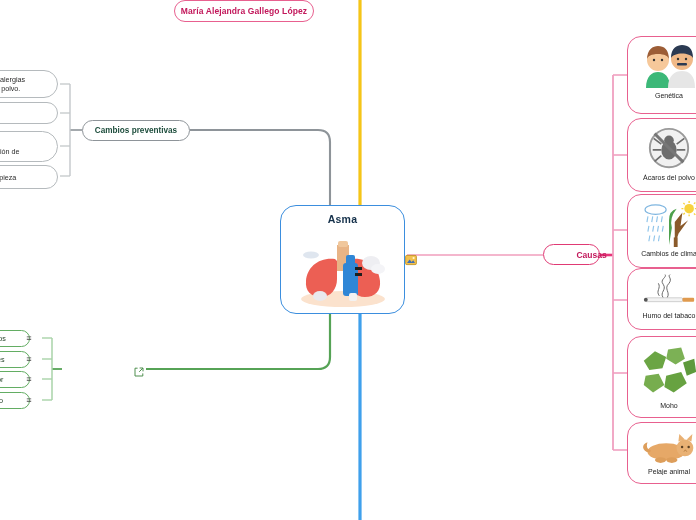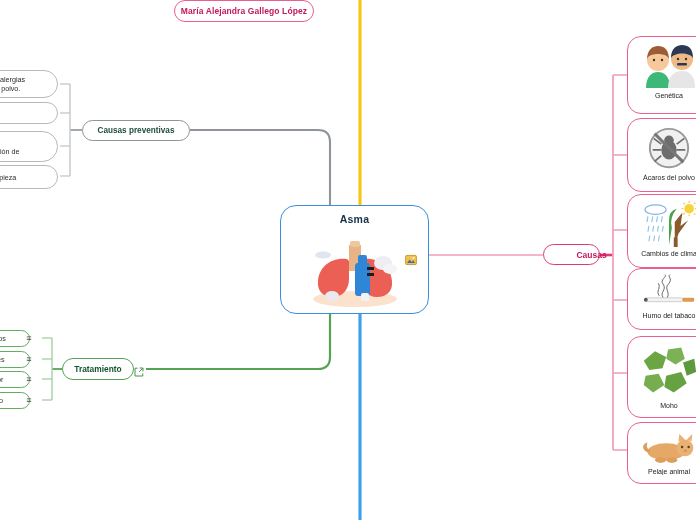--- a/index.html
+++ b/index.html
@@ -27,21 +27,21 @@
 
   
   .author-pill {
     left:174px; top:0px; width:140px; height:22px;
     border:1.4px solid #e8608f;
     color:#c2185b; font-size:8.5px; letter-spacing:.1px;
   }
 
   
   .central {
-    position:absolute; left:280px; top:205px; width:149px; height:109px;
+    position:absolute; left:280px; top:205px; width:125px; height:109px;
     border:1.6px solid #3b8ede; border-radius:16px; background:#fff;
     z-index:6; display:flex; flex-direction:column; align-items:center;
     padding-top:7px;
   }
   .central-title { font-size:10.5px; font-weight:bold; color:#14304a; letter-spacing:.2px; }
   .central-art { width:108px; height:82px; margin-top:2px; position:relative; }
 
   
   .causas-pill {
     left:543px; top:244px; width:57px; height:21px;
@@ -284,41 +284,38 @@
         <path d="M48.5,22 L47,24 M48.5,22 L50,24" stroke="#b37a3e" stroke-width="0.9"></path>
         <path d="M10,25 C2,24 1,16 8,14 C6,20 9,22 12,23 Z" fill="#dd9e5b"></path>
         <ellipse cx="22" cy="33" rx="6" ry="3" fill="#dd9e5b"></ellipse>
         <ellipse cx="34" cy="33" rx="6" ry="3" fill="#dd9e5b"></ellipse>
       </svg>
     </div>
     <div class="card-label">Pelaje animal</div>
   </div>
 
   <div class="pill medidas-pill">
-    <span>Causas preventivas</span>
+    <span>Cambios preventivas</span>
   </div>
 
   <div class="lchild" style="left:-22px; top:70px; width:80px; height:28px; white-space:pre-line;">
     <span>a de alergias
 s del polvo.</span>
   </div>
   <div class="lchild" style="left:-22px; top:102px; width:80px; height:22px;">
     
   </div>
   <div class="lchild" style="left:-22px; top:131px; width:80px; height:31px; white-space:pre-line;">
     <span>s y
 feración de</span>
   </div>
   <div class="lchild" style="left:-22px; top:165px; width:80px; height:24px;">
     <span>e limpieza</span>
   </div>
 
-  <div class="pill trat-pill">
-    <span>Tratamiento</span>
-  </div>
   <div class="ext-link">
     <svg viewBox="0 0 10 10" width="10" height="10">
       <path d="M3.6,1.2 L1,1.2 L1,9 L8.8,9 L8.8,6.4" fill="none" stroke="#4e8f4e" stroke-width="1"></path>
       <path d="M5.6,1 L9,1 L9,4.4" fill="none" stroke="#4e8f4e" stroke-width="1"></path>
       <line x1="9" y1="1" x2="5.2" y2="4.8" stroke="#4e8f4e" stroke-width="1"></line>
     </svg>
   </div>
 
   <div class="gchild" style="left:-18px; top:330px; width:48px;">
     <span>gicos</span>

